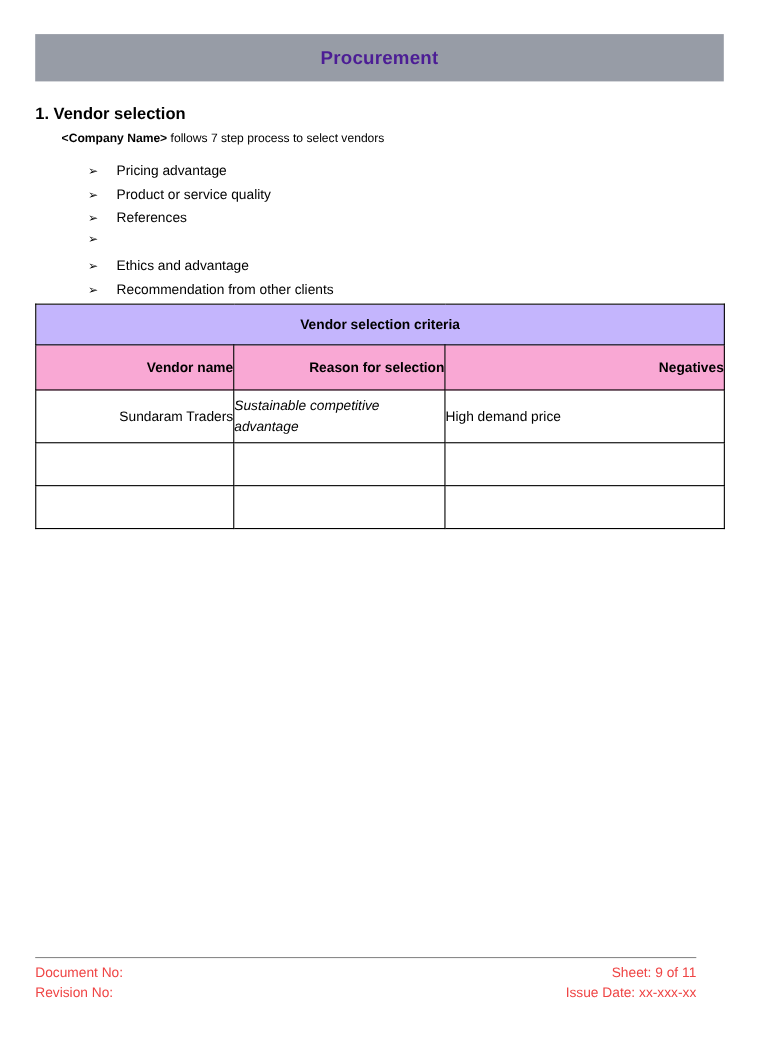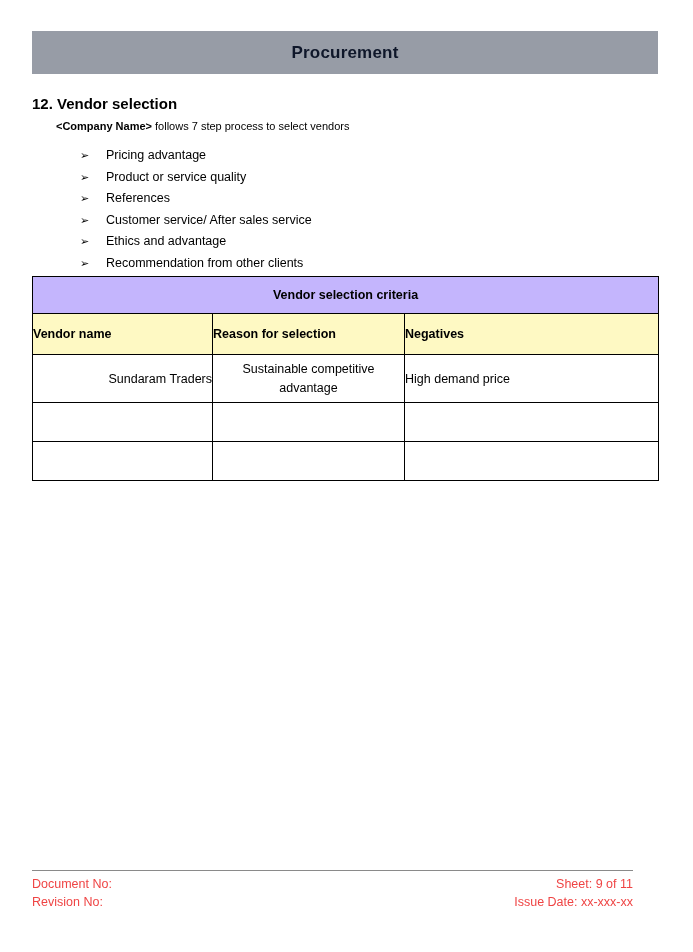--- a/index.html
+++ b/index.html
@@ -30,21 +30,21 @@
     left: 32px;
     top: 31px;
     width: 626px;
     height: 43px;
     background: #979ca6;
     display: flex;
     align-items: center;
     justify-content: center;
   }
   .header-banner-title {
-    color: #0f172a;
+    color: #4c1d95;
     font-size: 17px;
     font-weight: bold;
     letter-spacing: 0.2px;
   }
 
   
   .section-heading {
     position: absolute;
     left: 32px;
     top: 95px;
@@ -107,40 +107,41 @@
     vertical-align: middle;
   }
   .tbl-title-cell {
     background: #c4b5fd;
     height: 36px;
     text-align: center;
     font-weight: bold;
     vertical-align: middle;
   }
   .tbl-head-cell {
-    background: #fef9c3;
+    background: #f9a8d4;
     height: 40px;
-    text-align: left;
+    text-align: right;
     font-weight: bold;
     vertical-align: middle;
   }
   .cell-pad {
     padding: 0 8px;
   }
   .data-row td {
     height: 47px;
   }
   .cell-vendor {
     text-align: right;
     vertical-align: middle;
   }
   .cell-reason {
-    text-align: center;
+    text-align: left;
     vertical-align: middle;
     line-height: 1.45;
+    font-style: italic;
   }
   .cell-negative {
     text-align: left;
     vertical-align: top;
     padding-top: 7px;
   }
   .empty-row td {
     height: 38px;
   }
   .col-vendor  { width: 180px; }
@@ -169,42 +170,41 @@
 </style>
 </head>
 <body>
 
 <div class="page">
 
   <div class="header-banner">
     <span class="header-banner-title">Procurement</span>
   </div>
 
-  <div class="section-heading">12. Vendor selection</div>
+  <div class="section-heading">1. Vendor selection</div>
 
   <div class="intro-line">
     <span class="company-token">&lt;Company Name&gt;</span><span> follows 7 step process to select vendors</span>
   </div>
 
   <div class="bullet-list">
     <div class="bullet-item">
       <span class="bullet-marker">➢</span>
       <span class="bullet-text">Pricing advantage</span>
     </div>
     <div class="bullet-item">
       <span class="bullet-marker">➢</span>
       <span class="bullet-text">Product or service quality</span>
     </div>
     <div class="bullet-item">
       <span class="bullet-marker">➢</span>
       <span class="bullet-text">References</span>
     </div>
     <div class="bullet-item">
       <span class="bullet-marker">➢</span>
-      <span class="bullet-text">Customer service/ After sales service</span>
     </div>
     <div class="bullet-item">
       <span class="bullet-marker">➢</span>
       <span class="bullet-text">Ethics and advantage</span>
     </div>
     <div class="bullet-item">
       <span class="bullet-marker">➢</span>
       <span class="bullet-text">Recommendation from other clients</span>
     </div>
   </div>

